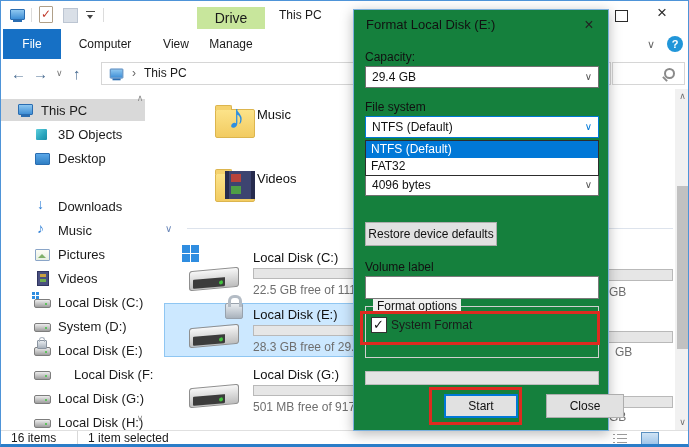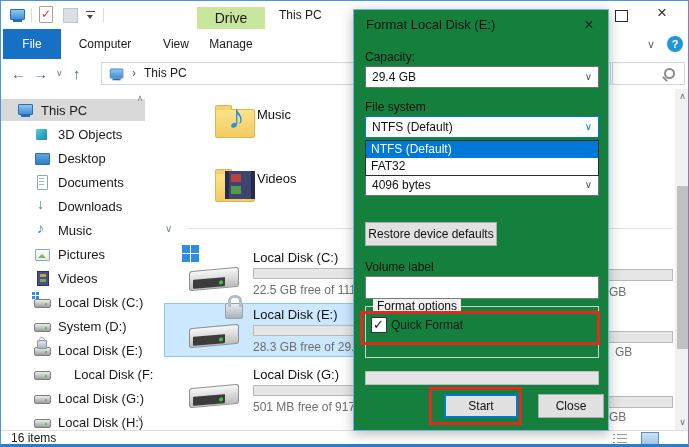--- a/index.html
+++ b/index.html
@@ -186,24 +186,20 @@
         <span>This PC</span>
       </div>
       <div class="side-item lv1" style="top:34px;">
         <span class="si si-cube"></span>
         <span>3D Objects</span>
       </div>
       <div class="side-item lv1" style="top:58px;">
         <span class="si si-desktop"></span>
         <span>Desktop</span>
       </div>
-      <div class="side-item lv1" style="top:82px;">
-        <span class="si si-doc"></span>
-        <span>Documents</span>
-      </div>
       <div class="side-item lv1" style="top:106px;">
         <span class="si si-down"></span>
         <span>Downloads</span>
       </div>
       <div class="side-item lv1" style="top:130px;">
         <span class="si si-note"></span>
         <span>Music</span>
       </div>
       <div class="side-item lv1" style="top:154px;">
         <span class="si si-pic"></span>
@@ -310,20 +306,21 @@
       <div class="vscroll">
         <span class="arr" style="top:2px;">∧</span>
         <span class="thumb"></span>
         <span class="arr" style="top:328px;">∨</span>
       </div>
     </div>
   </div>
 
   <div id="statusbar">
     <span class="sb-count">16 items</span>
+    <span class="sb-sel">1 item selected</span>
     <span class="sb-list"></span>
     <span class="sb-thumb"></span>
   </div>
 
   <div id="dialog">
     <div class="dlg-title">Format Local Disk (E:)</div>
     <div class="dlg-x">×</div>
 
     <div class="dlg-lbl" style="top:40px;">Capacity:</div>
     <div class="combo" style="top:56px;">
@@ -349,22 +346,22 @@
 
     <div class="btn" style="left:11px;top:212px;width:132px;">Restore device defaults</div>
 
     <div class="dlg-lbl" style="top:250px;">Volume label</div>
     <input class="vol-input" value="" style="">
 
     <div class="legend">Format options</div>
     <div class="groupbox"></div>
     <div class="redbox" style="left:6px;top:301px;width:240px;height:34px;"></div>
     <span class="cb"></span>
-    <span class="cb-lbl">Quick Format</span>
+    <span class="cb-lbl">System Format</span>
 
     <div class="prog"></div>
 
     <div class="redbox" style="left:75px;top:377px;width:93px;height:38px;"></div>
     <div class="btn btn-default" style="left:90px;top:384px;width:74px;">Start</div>
-    <div class="btn" style="left:184px;top:384px;width:66px;">Close</div>
+    <div class="btn" style="left:192px;top:384px;width:78px;">Close</div>
   </div>
 
 </div>
 
 </body></html>

